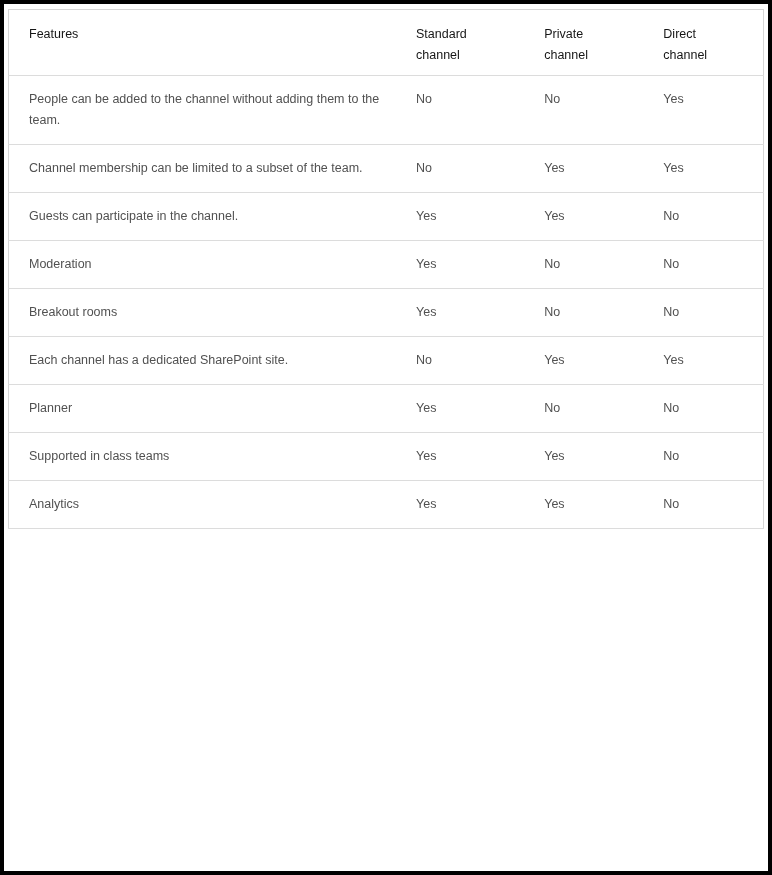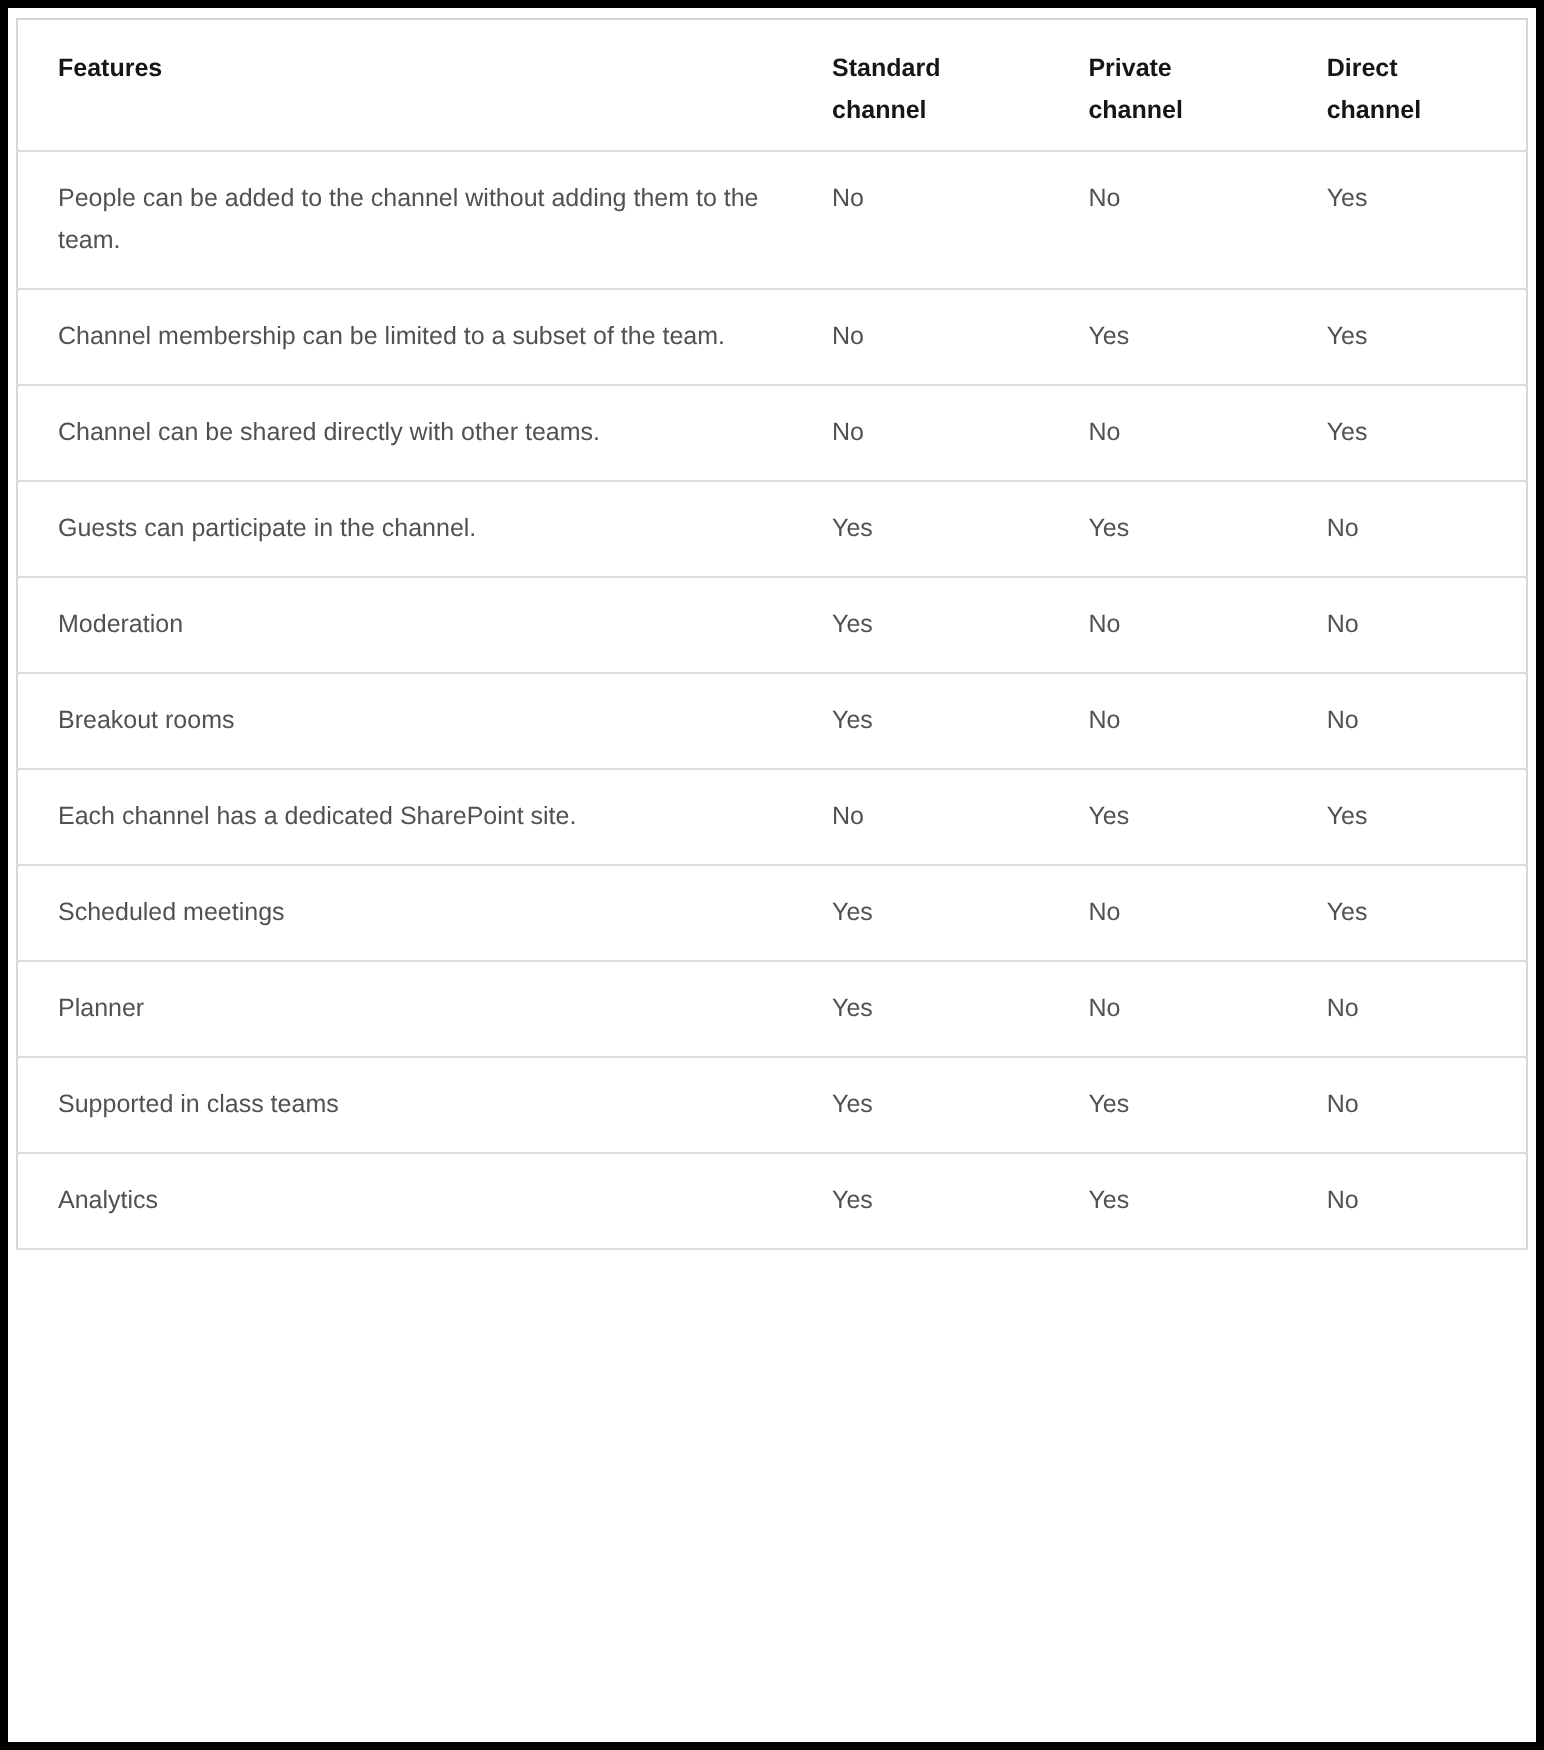--- a/index.html
+++ b/index.html
@@ -29,21 +29,21 @@
   col.c-shared { width: 100px; }
   th, td {
     text-align: left;
     vertical-align: top;
     font-size: 12.5px;
     line-height: 21px;
     border-bottom: 1px solid #dcdcdc;
   }
   th {
     color: #161616;
-    font-weight: bold;
+    font-weight: normal;
     padding: 14px 8px 9px 0;
   }
   th.col-feature { padding-left: 20px; }
   th .hw { display: block; max-width: 64px; }
   td {
     color: #515151;
     font-weight: normal;
     padding: 13px 8px 13px 0;
   }
   td.col-feature {
@@ -84,26 +84,20 @@
         <td>No</td>
         <td>Yes</td>
       </tr>
       <tr>
         <td class="col-feature">Channel membership can be limited to a subset of the team.</td>
         <td>No</td>
         <td>Yes</td>
         <td>Yes</td>
       </tr>
       <tr>
-        <td class="col-feature">Channel can be shared directly with other teams.</td>
-        <td>No</td>
-        <td>No</td>
-        <td>Yes</td>
-      </tr>
-      <tr>
         <td class="col-feature">Guests can participate in the channel.</td>
         <td>Yes</td>
         <td>Yes</td>
         <td>No</td>
       </tr>
       <tr>
         <td class="col-feature">Moderation</td>
         <td>Yes</td>
         <td>No</td>
         <td>No</td>
@@ -111,26 +105,20 @@
       <tr>
         <td class="col-feature">Breakout rooms</td>
         <td>Yes</td>
         <td>No</td>
         <td>No</td>
       </tr>
       <tr>
         <td class="col-feature">Each channel has a dedicated SharePoint site.</td>
         <td>No</td>
         <td>Yes</td>
-        <td>Yes</td>
-      </tr>
-      <tr>
-        <td class="col-feature">Scheduled meetings</td>
-        <td>Yes</td>
-        <td>No</td>
         <td>Yes</td>
       </tr>
       <tr>
         <td class="col-feature">Planner</td>
         <td>Yes</td>
         <td>No</td>
         <td>No</td>
       </tr>
       <tr>
         <td class="col-feature">Supported in class teams</td>

